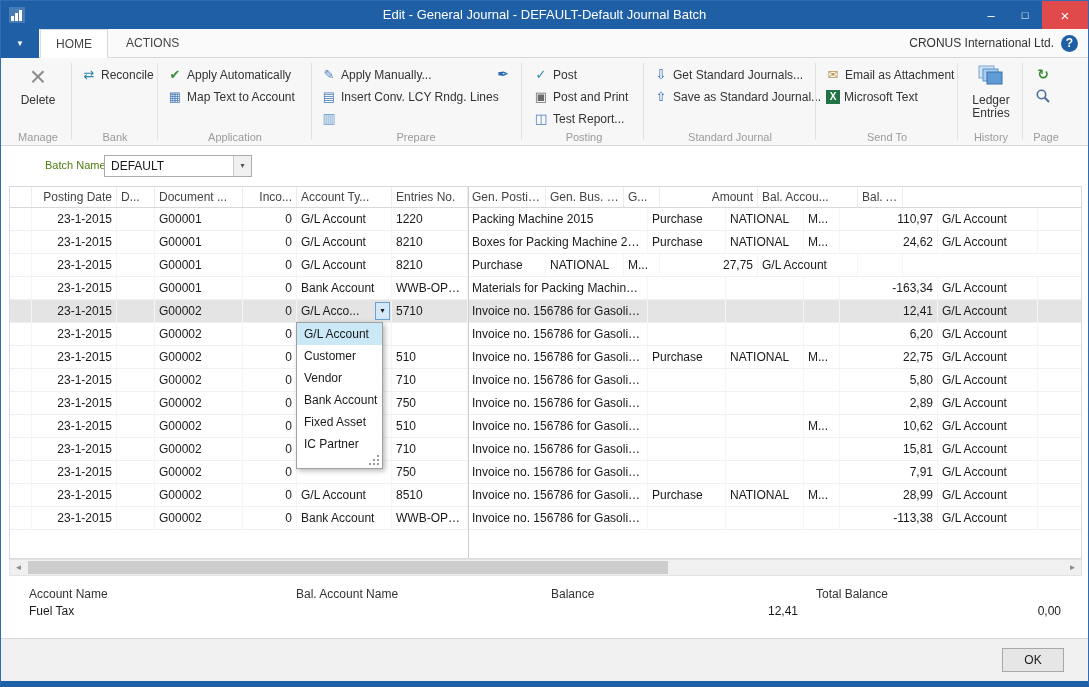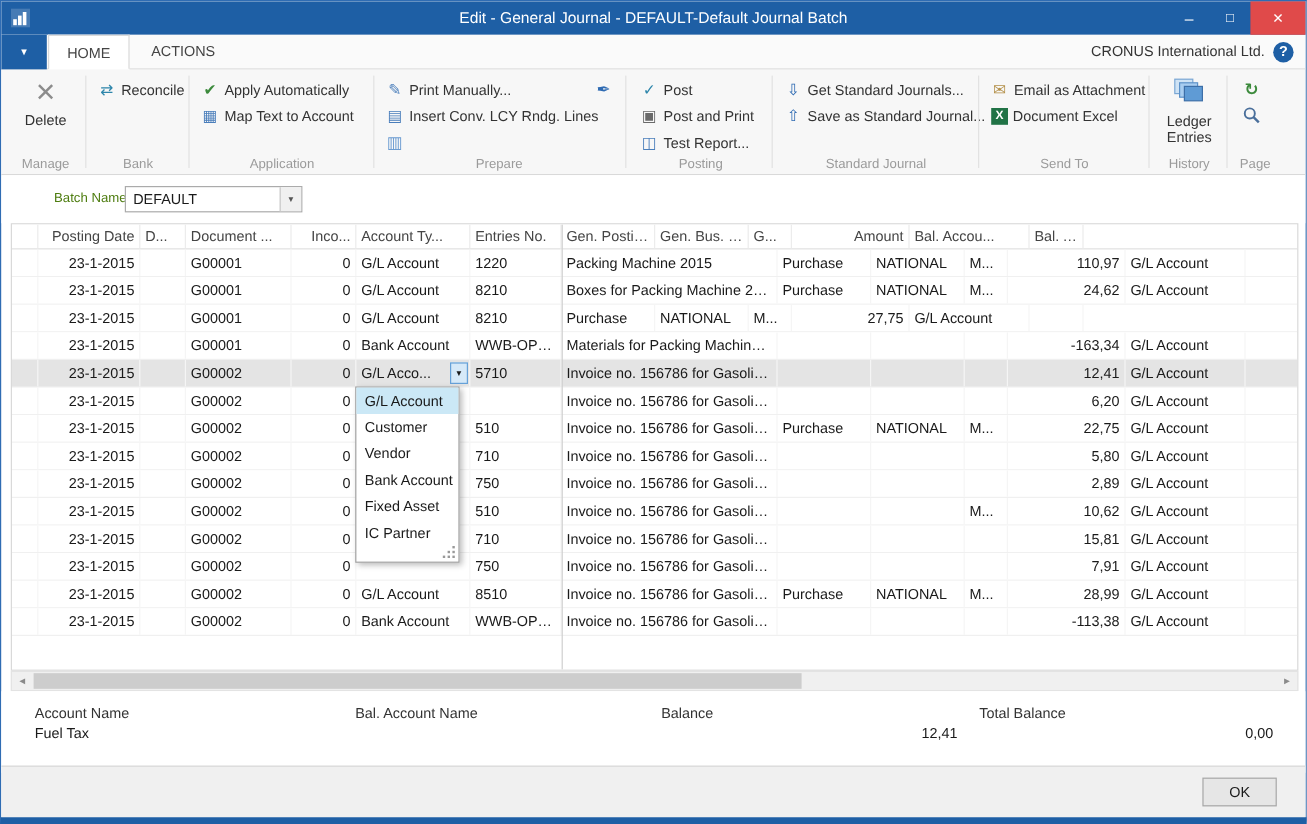--- a/index.html
+++ b/index.html
@@ -154,21 +154,21 @@
         <span class="sicon" style="color:#4a7ebb;">▦</span>
         <span>Map Text to Account</span>
       </div>
       <div class="glabel">Application</div>
     </div>
     <div class="gsep" style="left:310px;"></div>
 
     <div class="rgroup" style="left:314px;width:202px;">
       <div class="smallbtn r1">
         <span class="sicon" style="color:#4a7ebb;">✎</span>
-        <span>Print Manually...</span>
+        <span>Apply Manually...</span>
       </div>
       <div class="iconbtn r1" style="right:2px;color:#2f6bb3;"><span>✒</span></div>
       <div class="smallbtn r2">
         <span class="sicon" style="color:#4a7ebb;">▤</span>
         <span>Insert Conv. LCY Rndg. Lines</span>
       </div>
       <div class="iconbtn r3" style="left:2px;color:#6a9bd1;"><span>▥</span></div>
       <div class="glabel">Prepare</div>
     </div>
     <div class="gsep" style="left:520px;"></div>
@@ -203,21 +203,21 @@
     </div>
     <div class="gsep" style="left:814px;"></div>
 
     <div class="rgroup" style="left:818px;width:136px;">
       <div class="smallbtn r1">
         <span class="sicon" style="color:#b5924c;">✉</span>
         <span>Email as Attachment</span>
       </div>
       <div class="smallbtn r2">
         <span class="excelbox">X</span>
-        <span>Document Excel</span>
+        <span>Microsoft Text</span>
       </div>
       <div class="glabel">Send To</div>
     </div>
     <div class="gsep" style="left:956px;"></div>
 
     <div class="rgroup" style="left:960px;width:60px;">
       <div class="bigbtn">
         <span style="display:inline-block;">
           <svg width="26" height="26" viewBox="0 0 26 26">
               <rect x="1" y="4" width="15" height="12" fill="#cfe3f5" stroke="#7aa7d4"></rect>

